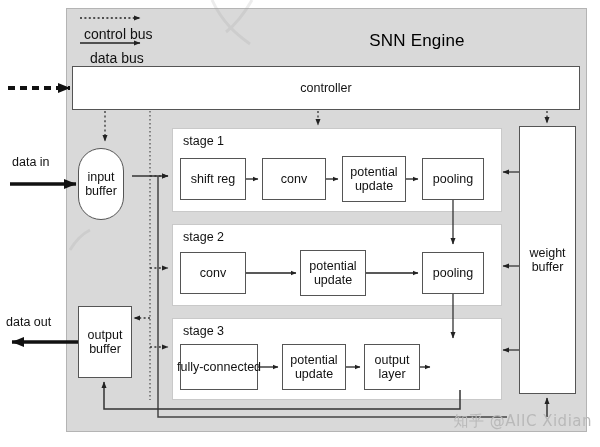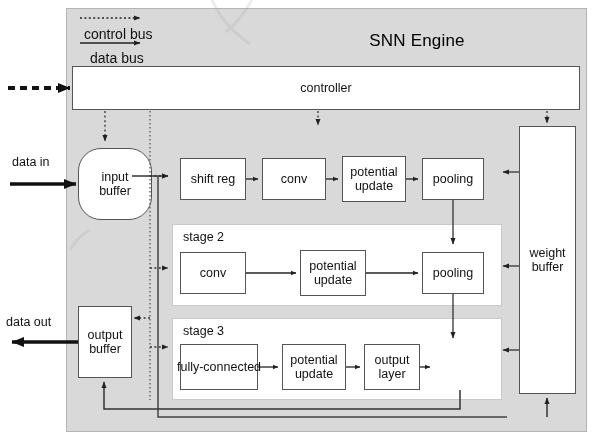--- a/index.html
+++ b/index.html
@@ -59,35 +59,38 @@
   <div class="legend-text" style="left:84px;top:26px;">control bus</div>
   <div class="legend-text" style="left:90px;top:50px;">data bus</div>
 
   <div class="olabel" style="left:12px;top:155px;">data in</div>
   <div class="olabel" style="left:6px;top:315px;">data out</div>
 
   <div class="wbox" style="left:72px;top:66px;width:508px;height:44px;">
     <span>controller</span>
   </div>
 
-  <div class="wbox" style="left:78px;top:148px;width:74px;height:72px;flex-direction:column;border-radius:23px;">
+  <div class="wbox" style="left:78px;top:148px;width:46px;height:72px;flex-direction:column;border-radius:23px;">
     <span>input</span>
     <span>buffer</span>
   </div>
 
   <div class="wbox" style="left:78px;top:306px;width:54px;height:72px;flex-direction:column;">
     <span>output</span>
     <span>buffer</span>
   </div>
 
   <div class="wbox" style="left:519px;top:126px;width:57px;height:268px;flex-direction:column;">
     <span>weight</span>
     <span>buffer</span>
   </div>
 
+  <div class="stage" style="left:172px;top:128px;width:330px;height:84px;">
+    <div class="stage-label">stage 1</div>
+  </div>
   <div class="wbox" style="left:180px;top:158px;width:66px;height:42px;">
     <span>shift reg</span>
   </div>
   <div class="wbox" style="left:262px;top:158px;width:64px;height:42px;">
     <span>conv</span>
   </div>
   <div class="wbox" style="left:342px;top:156px;width:64px;height:46px;flex-direction:column;">
     <span>potential</span>
     <span>update</span>
   </div>
@@ -221,14 +224,15 @@
       <line x1="519" y1="350" x2="503" y2="350" stroke="#333" stroke-width="1.3" marker-end="url(#ah)"></line>
     </g>
 
     <g opacity="0.18" stroke="#999" fill="none" stroke-width="3">
       <path d="M212,0 C222,22 236,34 250,44"></path>
       <path d="M252,0 C244,14 236,24 226,32"></path>
       <path d="M70,250 C76,240 82,234 90,230"></path>
     </g>
   </svg>
 
+  <div class="watermark">知乎 @AIIC Xidian</div>
 
 </div>
 
 </body></html>

